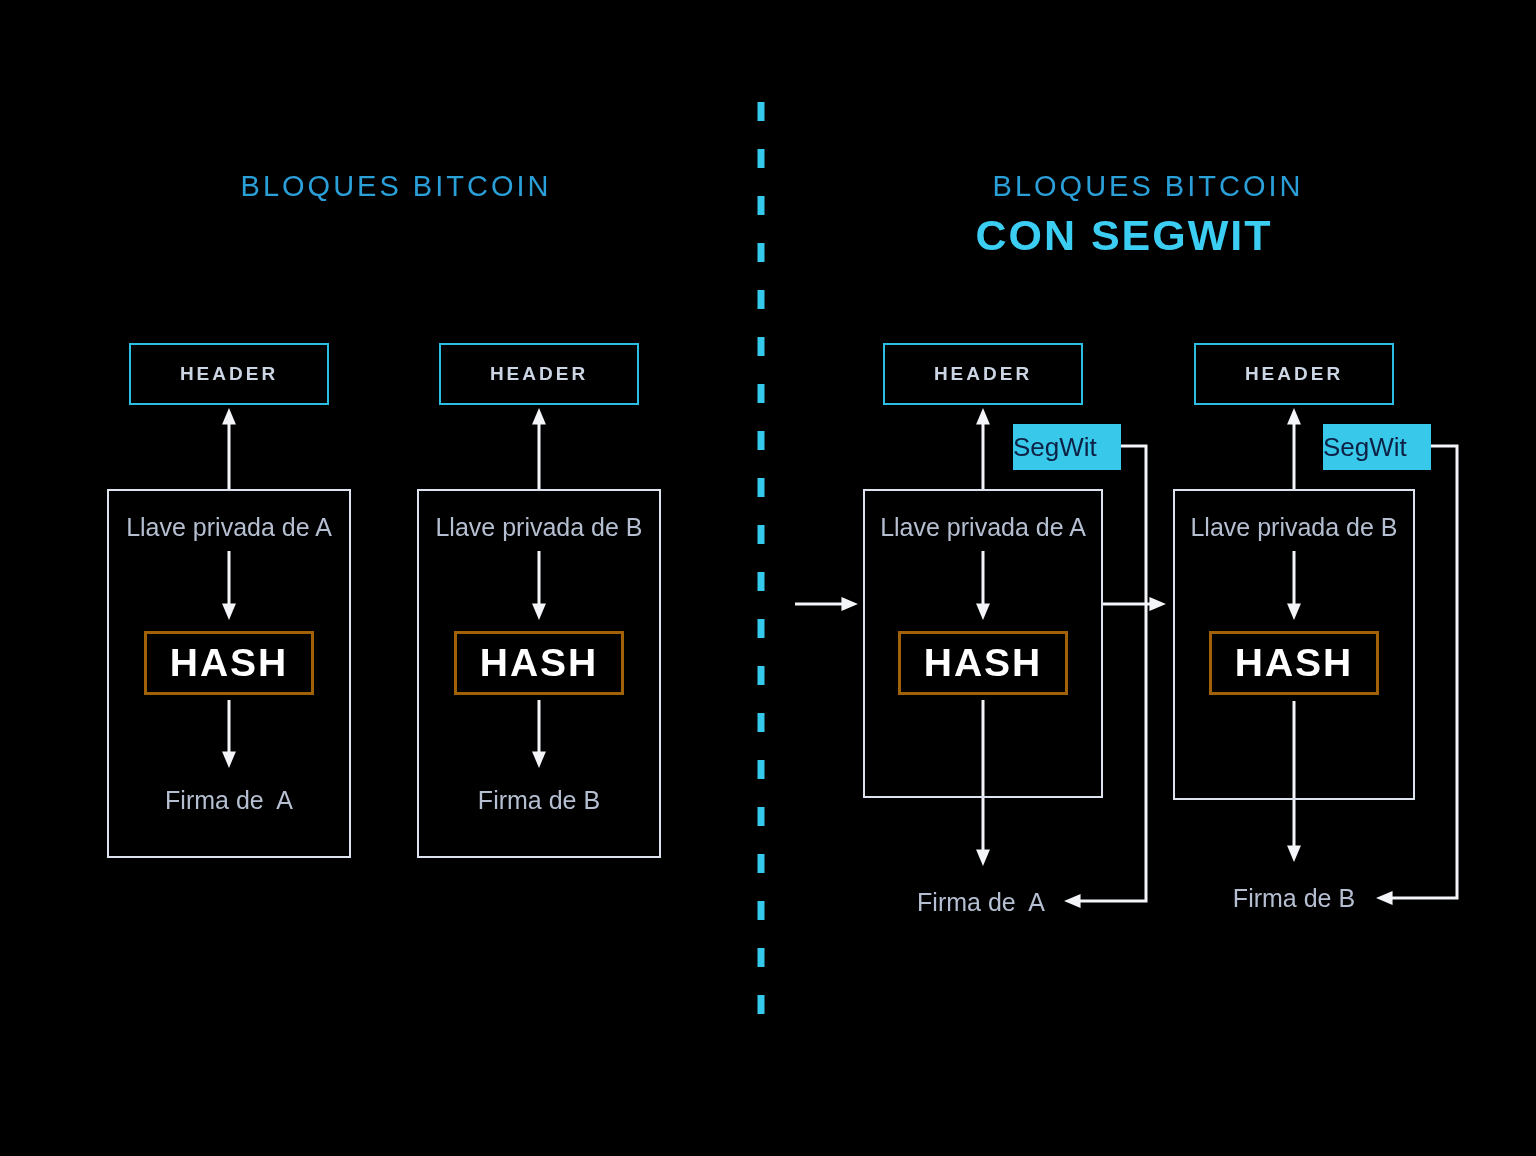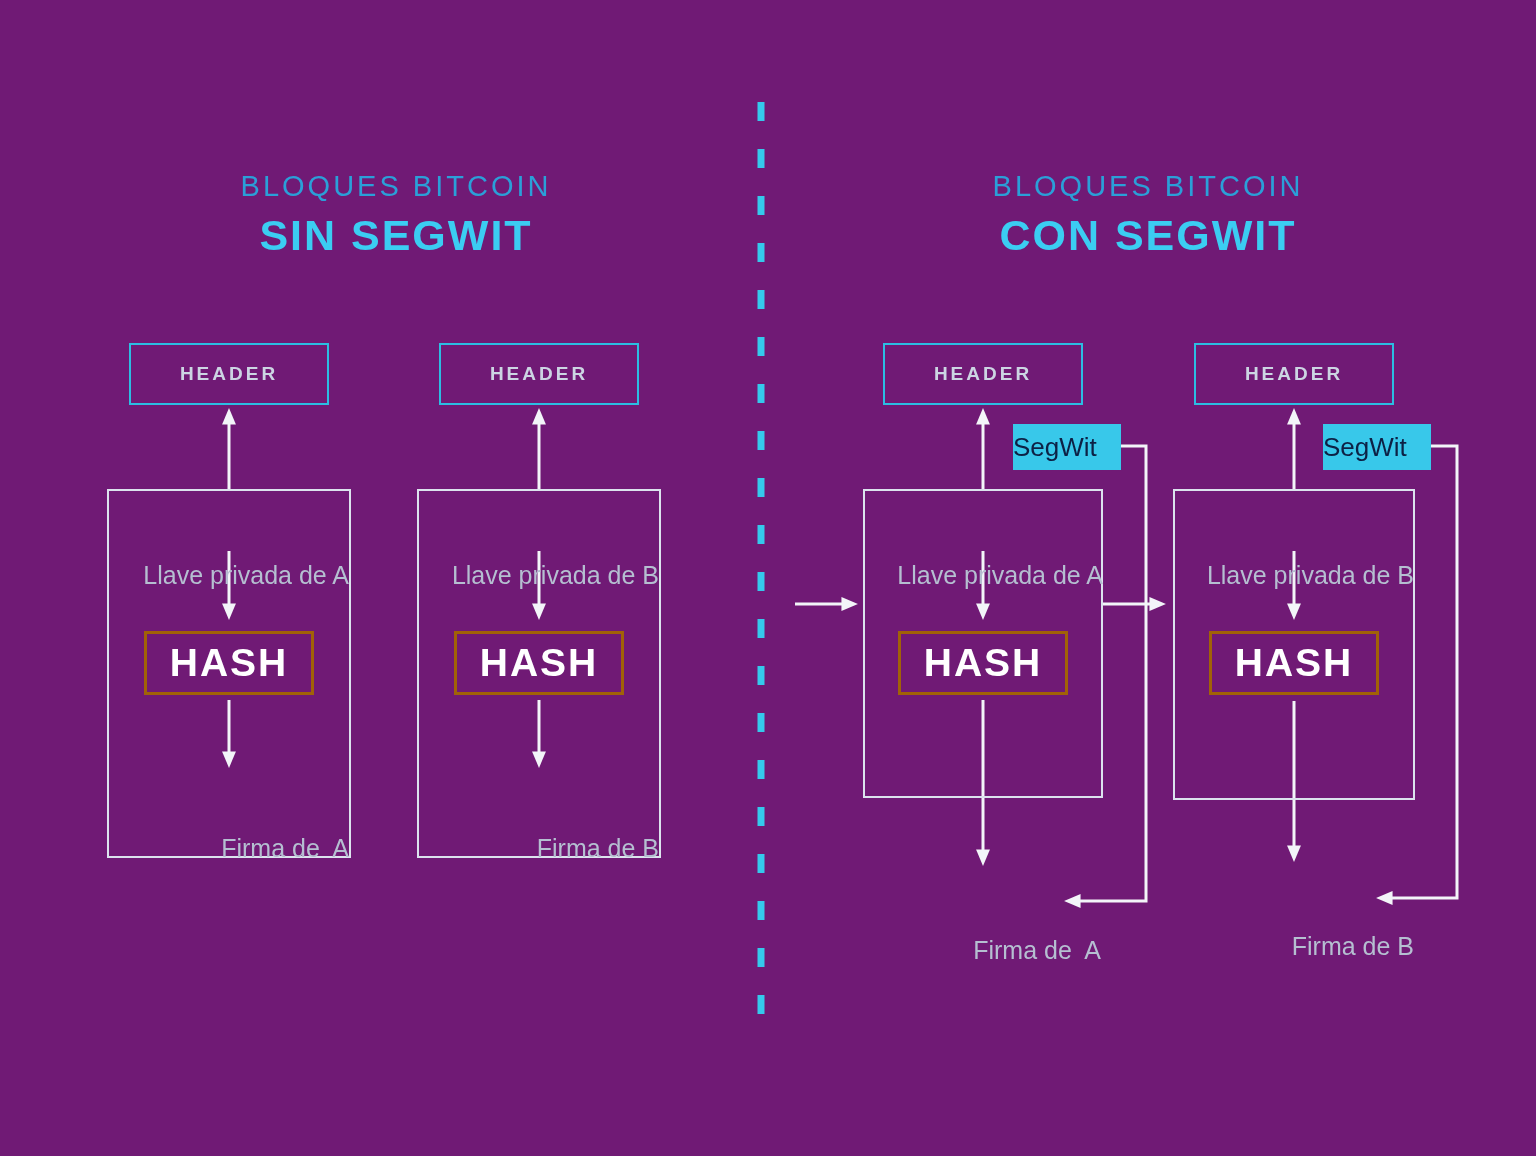--- a/index.html
+++ b/index.html
@@ -4,21 +4,21 @@
 <style>
   html, body {
     margin: 0;
     padding: 0;
     background: #0d1c45;
   }
   .canvas {
     position: relative;
     width: 1536px;
     height: 1156px;
-    background: #701a75;
+    background: #000000;
     overflow: hidden;
     font-family: "Liberation Sans", sans-serif;
   }
 
   
   .title-line1 {
     position: absolute;
     width: 680px;
     text-align: center;
     font-size: 29px;
@@ -71,25 +71,24 @@
     height: 46px;
     background: #38c8ea;
     color: #0d2145;
     font-size: 26px;
     text-align: left;
     line-height: 46px;
   }
   .key-label, .sig-label {
     position: absolute;
     width: 240px;
-    text-align: right;
+    text-align: center;
     font-size: 25px;
     color: #b5bfd1;
     white-space: pre;
-    margin-top: 48px;
   }
 
   svg.overlay {
     position: absolute;
     left: 0;
     top: 0;
     pointer-events: none;
   }
   svg.overlay .wire {
     stroke: #f3f5f9;
@@ -126,36 +125,35 @@
     <path class="wire" d="M1103,604 L1161,604" marker-end="url(#ah)"></path>
     <path class="wire" d="M1121,446 L1146,446 L1146,901 L1069,901" marker-end="url(#ah)"></path>
 
     <path class="wire" d="M1294,489 L1294,413" marker-end="url(#ah)"></path>
     <path class="wire" d="M1294,551 L1294,615" marker-end="url(#ah)"></path>
     <path class="wire" d="M1294,701 L1294,857" marker-end="url(#ah)"></path>
     <path class="wire" d="M1431,446 L1457,446 L1457,898 L1381,898" marker-end="url(#ah)"></path>
   </svg>
 
   <div class="title-line1" style="left:56px; top:170px;">BLOQUES BITCOIN</div>
-  <div class="title-line2" style="left:56px; top:211px;">SIN SEGWIT</div>
 
   <div class="header-box" style="left:129px; top:343px;">HEADER</div>
   <div class="main-box" style="left:107px; top:489px; width:240px; height:365px;"></div>
   <div class="key-label" style="left:109px; top:513px;">Llave privada de A</div>
   <div class="hash-box" style="left:144px; top:631px;">HASH</div>
   <div class="sig-label" style="left:109px; top:786px;">Firma de  A</div>
 
   <div class="header-box" style="left:439px; top:343px;">HEADER</div>
   <div class="main-box" style="left:417px; top:489px; width:240px; height:365px;"></div>
   <div class="key-label" style="left:419px; top:513px;">Llave privada de B</div>
   <div class="hash-box" style="left:454px; top:631px;">HASH</div>
   <div class="sig-label" style="left:419px; top:786px;">Firma de B</div>
 
   <div class="title-line1" style="left:808px; top:170px;">BLOQUES BITCOIN</div>
-  <div class="title-line2" style="left:808px; top:211px;">CON SEGWIT</div>
+  <div class="title-line2" style="left:784px; top:211px;">CON SEGWIT</div>
 
   <div class="header-box" style="left:883px; top:343px;">HEADER</div>
   <div class="segwit-box" style="left:1013px; top:424px;">SegWit</div>
   <div class="main-box" style="left:863px; top:489px; width:236px; height:305px;"></div>
   <div class="key-label" style="left:863px; top:513px;">Llave privada de A</div>
   <div class="hash-box" style="left:898px; top:631px;">HASH</div>
   <div class="sig-label" style="left:861px; top:888px;">Firma de  A</div>
 
   <div class="header-box" style="left:1194px; top:343px;">HEADER</div>
   <div class="segwit-box" style="left:1323px; top:424px;">SegWit</div>

